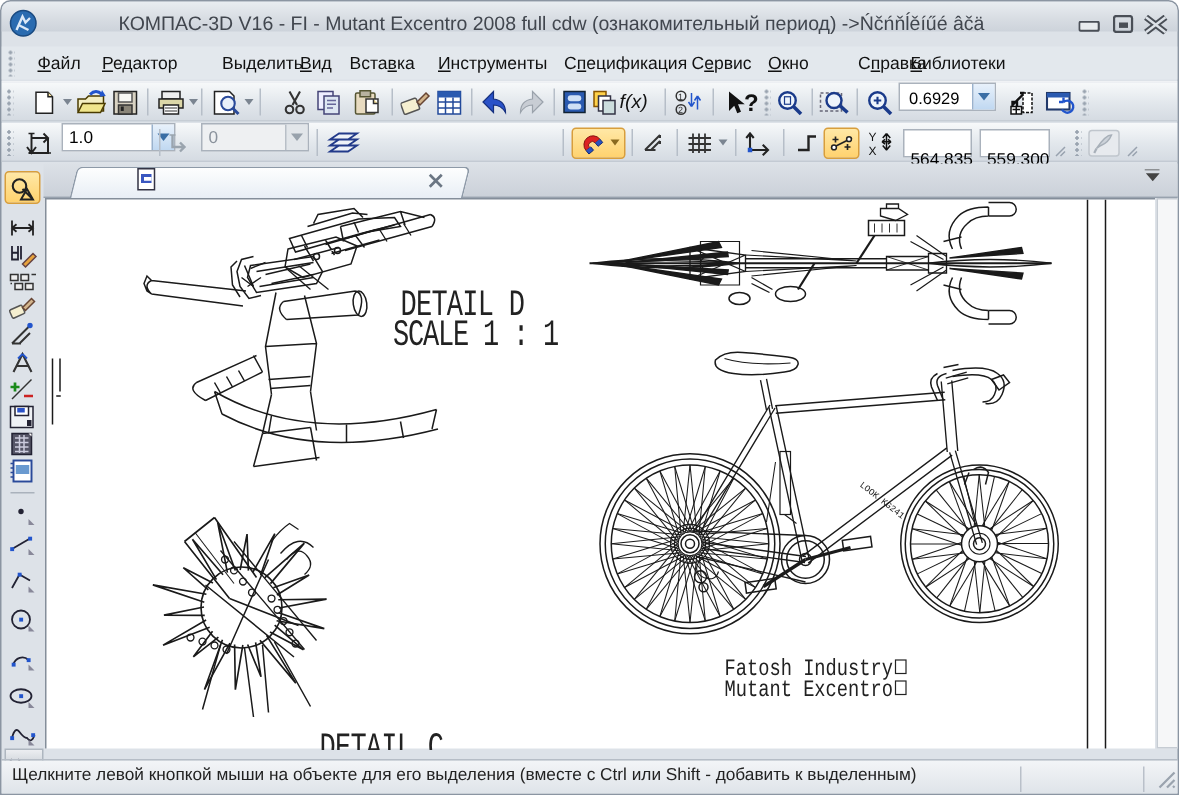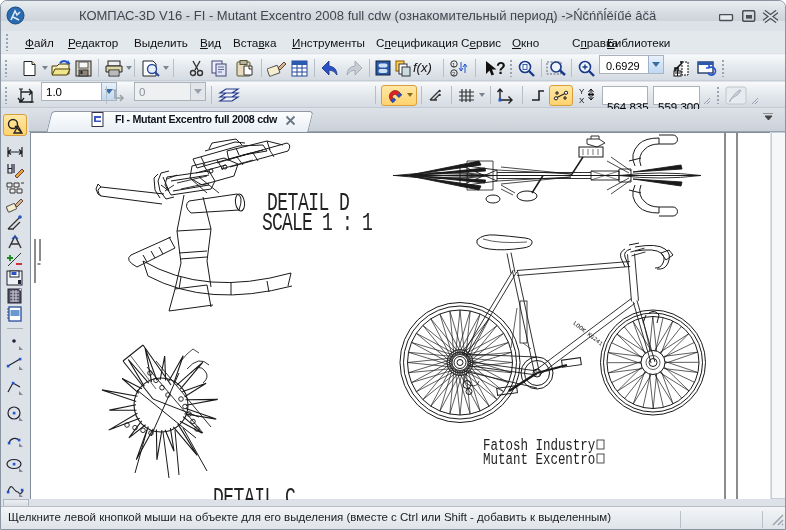--- a/index.html
+++ b/index.html
@@ -63,21 +63,21 @@
       </svg>
     <svg class="winbtn" style="left:761px;" width="17" height="13">
         <path d="M2 1.5 L15 11.5 M15 1.5 L2 11.5" stroke="#4a4f57" stroke-width="4.2" fill="none"></path>
         <path d="M2 1.5 L15 11.5 M15 1.5 L2 11.5" stroke="#dde2e8" stroke-width="1.6" fill="none"></path>
       </svg>
   </div>
   <div id="menu">
     <div class="grip" style="left:4px;top:2px;"></div>
     <span class="it" style="left:24px"><u>Ф</u>айл</span>
     <span class="it" style="left:67px"><u>Р</u>едактор</span>
-    <span class="it" style="left:133px">Вы<u>д</u>елить</span>
+    <span class="it" style="left:147px">Вы<u>д</u>елить</span>
     <span class="it" style="left:199px"><u>В</u>ид</span>
     <span class="it" style="left:232px">Вста<u>в</u>ка</span>
     <span class="it" style="left:291px"><u>И</u>нструменты</span>
     <span class="it" style="left:375px">С<u>п</u>ецификация</span>
     <span class="it" style="left:460px">С<u>е</u>рвис</span>
     <span class="it" style="left:511px"><u>О</u>кно</span>
     <span class="it" style="left:571px">С<u>п</u>равка</span>
     <span class="it" style="left:606px"><u>Б</u>иблиотеки</span>
   </div>
   <div class="tbrow" id="tb1">
@@ -286,21 +286,20 @@
         <path d="M1 7 L7 1 M4 7 L7 4" stroke="#98a2ae"></path>
       </svg>
   </div>
   <div id="tabbar">
     <div id="tab"></div>
     <svg style="position:absolute;left:62px;top:3px" width="15" height="16" viewBox="0 0 15 16">
         <rect x="1" y="0.5" width="11" height="14" fill="#fff" stroke="#334" stroke-width="1"></rect>
         <rect x="3" y="4" width="7" height="6" fill="#3a57c0"></rect>
         <rect x="5" y="6" width="5" height="2.5" fill="#fff"></rect>
       </svg>
-    <span id="tabtext">FI - Mutant Excentro full 2008 cdw</span>
     <svg style="position:absolute;left:256px;top:6px" width="11" height="11">
         <path d="M1.5 1.5 L9.5 9.5 M9.5 1.5 L1.5 9.5" stroke="#6b7683" stroke-width="1.8"></path>
       </svg>
   </div>
   <svg id="ovf" width="11" height="8">
       <path d="M0 0 h10 M2 3 l3.5 4 L9 3 z" stroke="#444" fill="#444"></path>
     </svg>
   <div id="leftbar">
     <div class="selbtn" style="left:2px;top:5px;width:24px;height:22px"></div>
     <svg class="lico" style="top:8px" viewBox="0 0 20 18">

